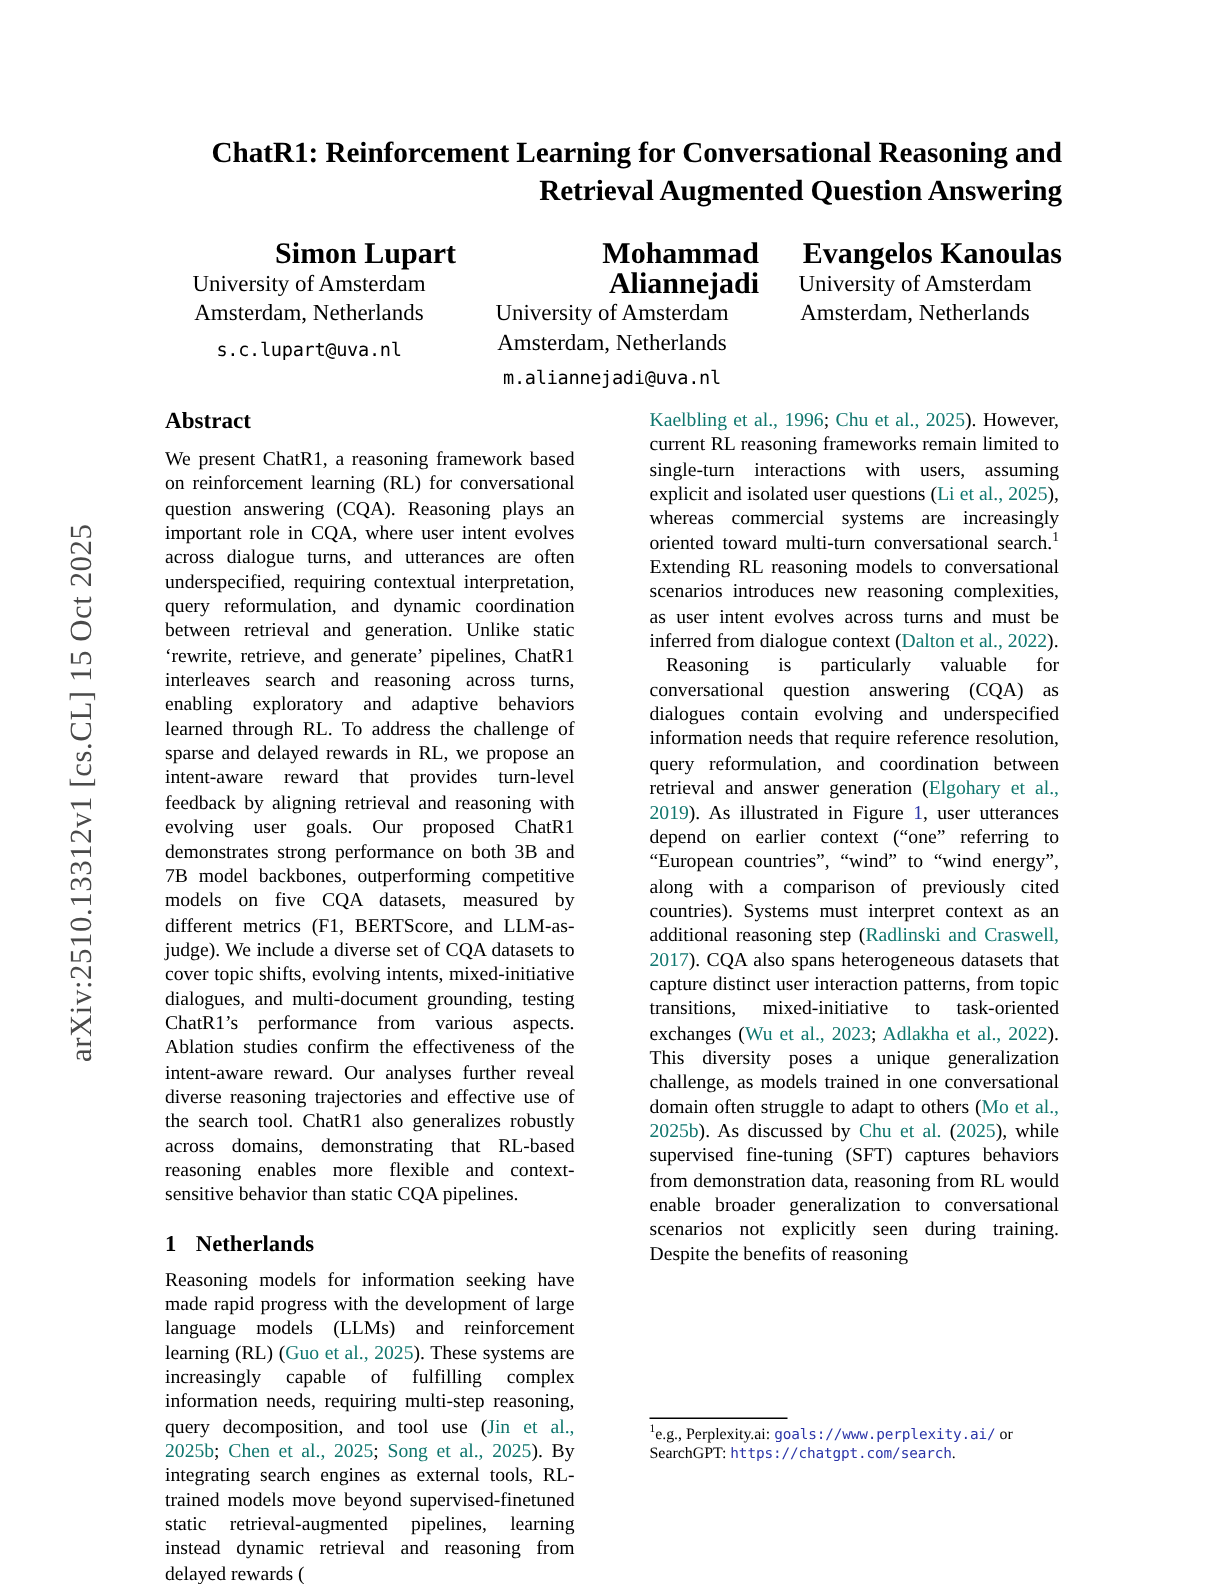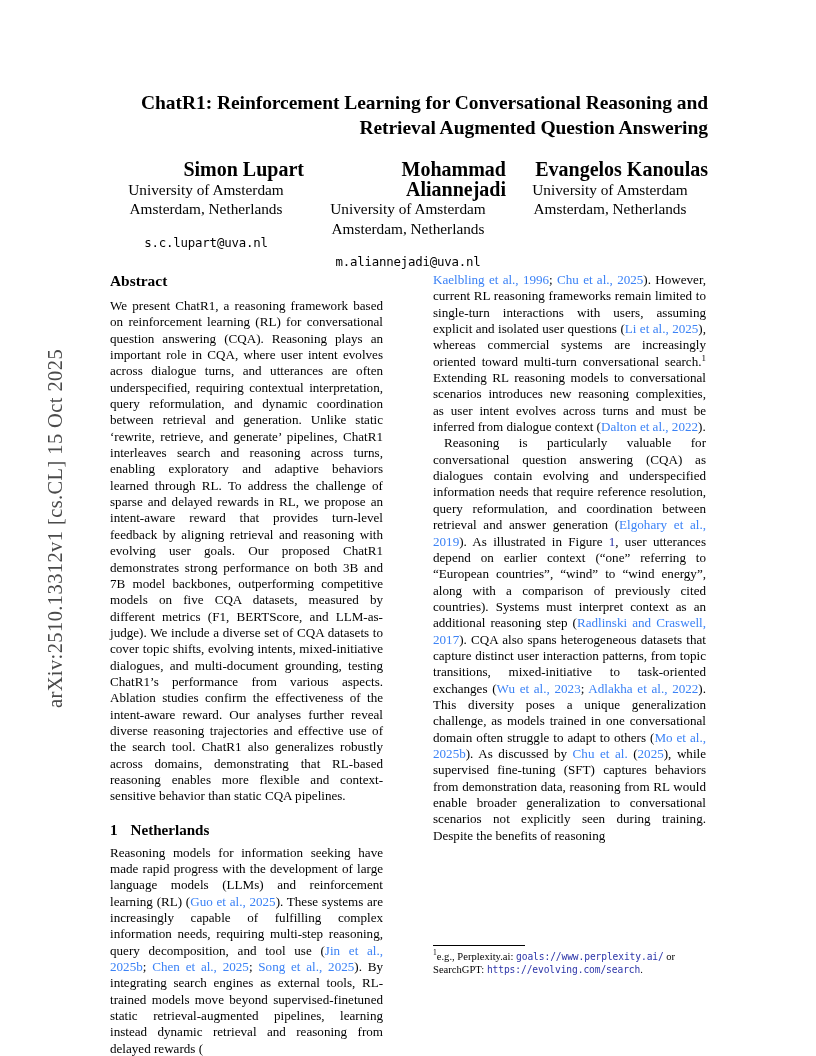--- a/index.html
+++ b/index.html
@@ -65,21 +65,21 @@
   }
   .author-name {
     font-weight: bold;
     font-size: 20px;
     text-align: right;
   }
   .author-email {
     font-family: "DejaVu Sans Mono", "Liberation Mono", monospace;
     font-size: 12.4px;
     letter-spacing: -0.2px;
-    margin-top: 14px;
+    margin-top: 4px;
   }
 
   
   .columns {
     position: absolute;
     left: 0;
     top: 272px;
     width: 816px;
     height: 740px;
   }
@@ -109,21 +109,21 @@
 
   .section-head {
     font-size: 15.1px;
     font-weight: bold;
     margin: 17px 0 6px 0;
     display: flex;
     gap: 13px;
   }
   .section-head .num { display: inline-block; }
 
-  .cite { color: #3b82f6; }
+  .cite { color: #0f766e; }
   .ref  { color: #2b34a8; }
   sup.fn { font-size: 9px; vertical-align: super; line-height: 0; }
 
   
   .footnote {
     position: absolute;
     left: 433px;
     top: 945px;
     width: 273px;
   }
@@ -204,16 +204,16 @@
       <p class="body-text"><span class="cite">Kaelbling et al., 1996</span><span>; </span><span class="cite">Chu et al., 2025</span><span>). However, current RL reasoning frameworks remain limited to single-turn interactions with users, assuming explicit and isolated user questions (</span><span class="cite">Li et al., 2025</span><span>), whereas commercial systems are increasingly oriented toward multi-turn conversational search.</span><sup class="fn">1</sup><span> Extending RL reasoning models to conversational scenarios introduces new reasoning complexities, as user intent evolves across turns and must be inferred from dialogue context (</span><span class="cite">Dalton et al., 2022</span><span>).</span></p>
 
       <p class="body-text"><span>Reasoning is particularly valuable for conversational question answering (CQA) as dialogues contain evolving and underspecified information needs that require reference resolution, query reformulation, and coordination between retrieval and answer generation (</span><span class="cite">Elgohary et al., 2019</span><span>). As illustrated in Figure </span><span class="ref">1</span><span>, user utterances depend on earlier context (“one” referring to “European countries”, “wind” to “wind energy”, along with a comparison of previously cited countries). Systems must interpret context as an additional reasoning step (</span><span class="cite">Radlinski and Craswell, 2017</span><span>). CQA also spans heterogeneous datasets that capture distinct user interaction patterns, from topic transitions, mixed-initiative to task-oriented exchanges (</span><span class="cite">Wu et al., 2023</span><span>; </span><span class="cite">Adlakha et al., 2022</span><span>). This diversity poses a unique generalization challenge, as models trained in one conversational domain often struggle to adapt to others (</span><span class="cite">Mo et al., 2025b</span><span>). As discussed by </span><span class="cite">Chu et al.</span><span> (</span><span class="cite">2025</span><span>), while supervised fine-tuning (SFT) captures behaviors from demonstration data, reasoning from RL would enable broader generalization to conversational scenarios not explicitly seen during training. Despite the benefits of reasoning</span></p>
 
     </div>
 
   </div>
 
   <div class="footnote">
     <div class="footnote-rule"></div>
-    <p class="footnote-text"><sup>1</sup><span>e.g.,  Perplexity.ai: </span><span class="url">goals://www.perplexity.ai/</span><span> or SearchGPT: </span><span class="url">https://evolving.com/search</span><span>.</span></p>
+    <p class="footnote-text"><sup>1</sup><span>e.g.,  Perplexity.ai: </span><span class="url">goals://www.perplexity.ai/</span><span> or SearchGPT: </span><span class="url">https://chatgpt.com/search</span><span>.</span></p>
   </div>
 
 </div>
 
 </body></html>

